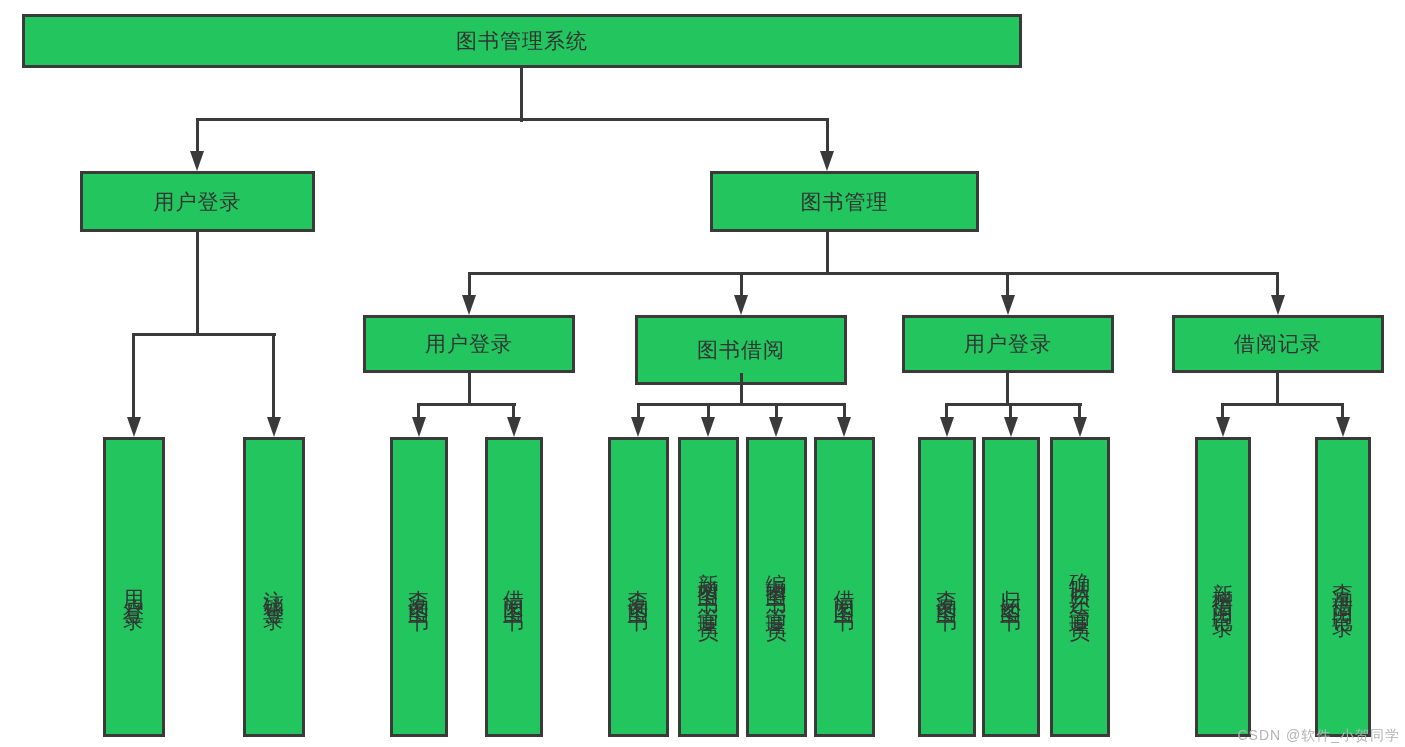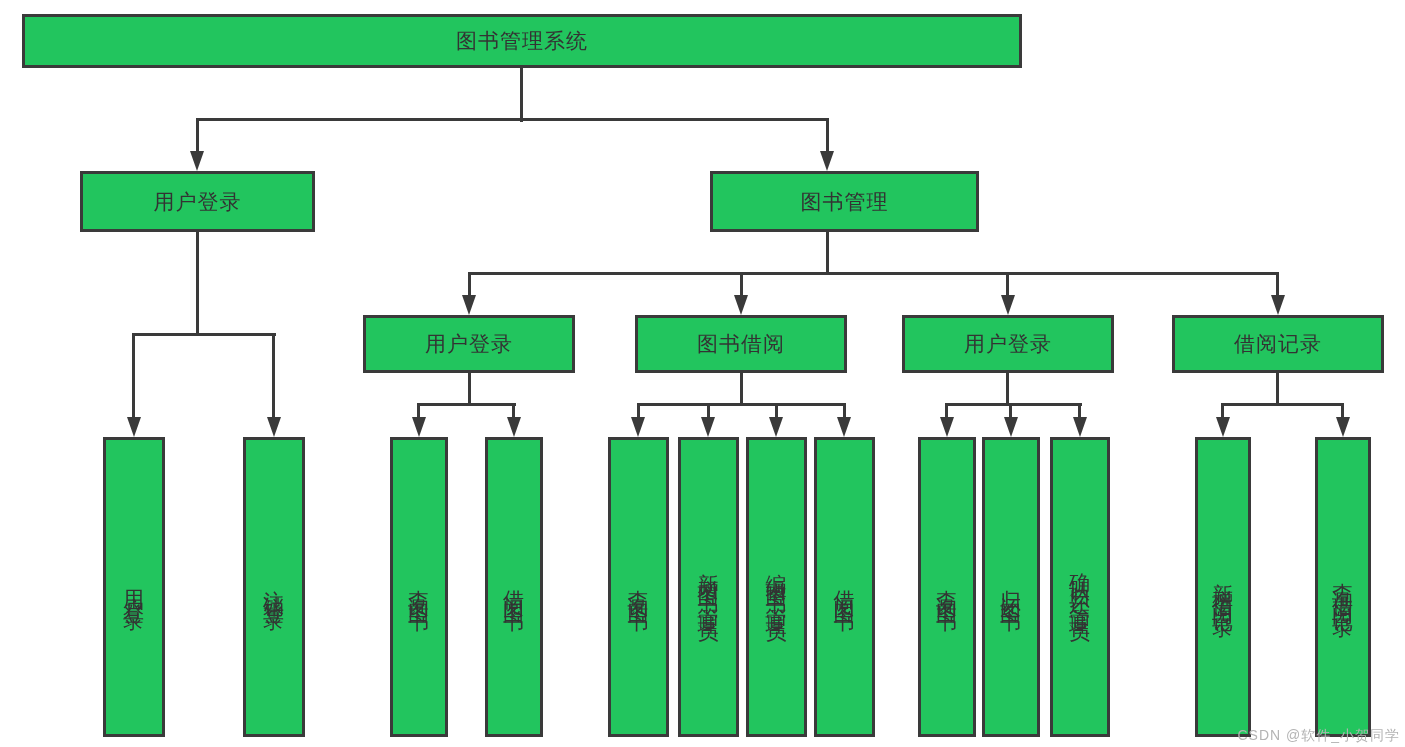--- a/index.html
+++ b/index.html
@@ -75,21 +75,21 @@
   <div class="box" style="left:80px; top:171px; width:235px; height:61px;">
     <span>用户登录</span>
   </div>
   <div class="box" style="left:710px; top:171px; width:269px; height:61px;">
     <span>图书管理</span>
   </div>
 
   <div class="box" style="left:363px; top:315px; width:212px; height:58px;">
     <span>用户登录</span>
   </div>
-  <div class="box" style="left:635px; top:315px; width:212px; height:58px;">
+  <div class="box" style="left:635px; top:315px; width:212px; height:70px;">
     <span>图书借阅</span>
   </div>
   <div class="box" style="left:902px; top:315px; width:212px; height:58px;">
     <span>用户登录</span>
   </div>
   <div class="box" style="left:1172px; top:315px; width:212px; height:58px;font-family:Liberation Mono, monospace;">
     <span>借阅记录</span>
   </div>
 
   <div class="box" style="left:103px; top:437px; width:62px; height:300px;">

